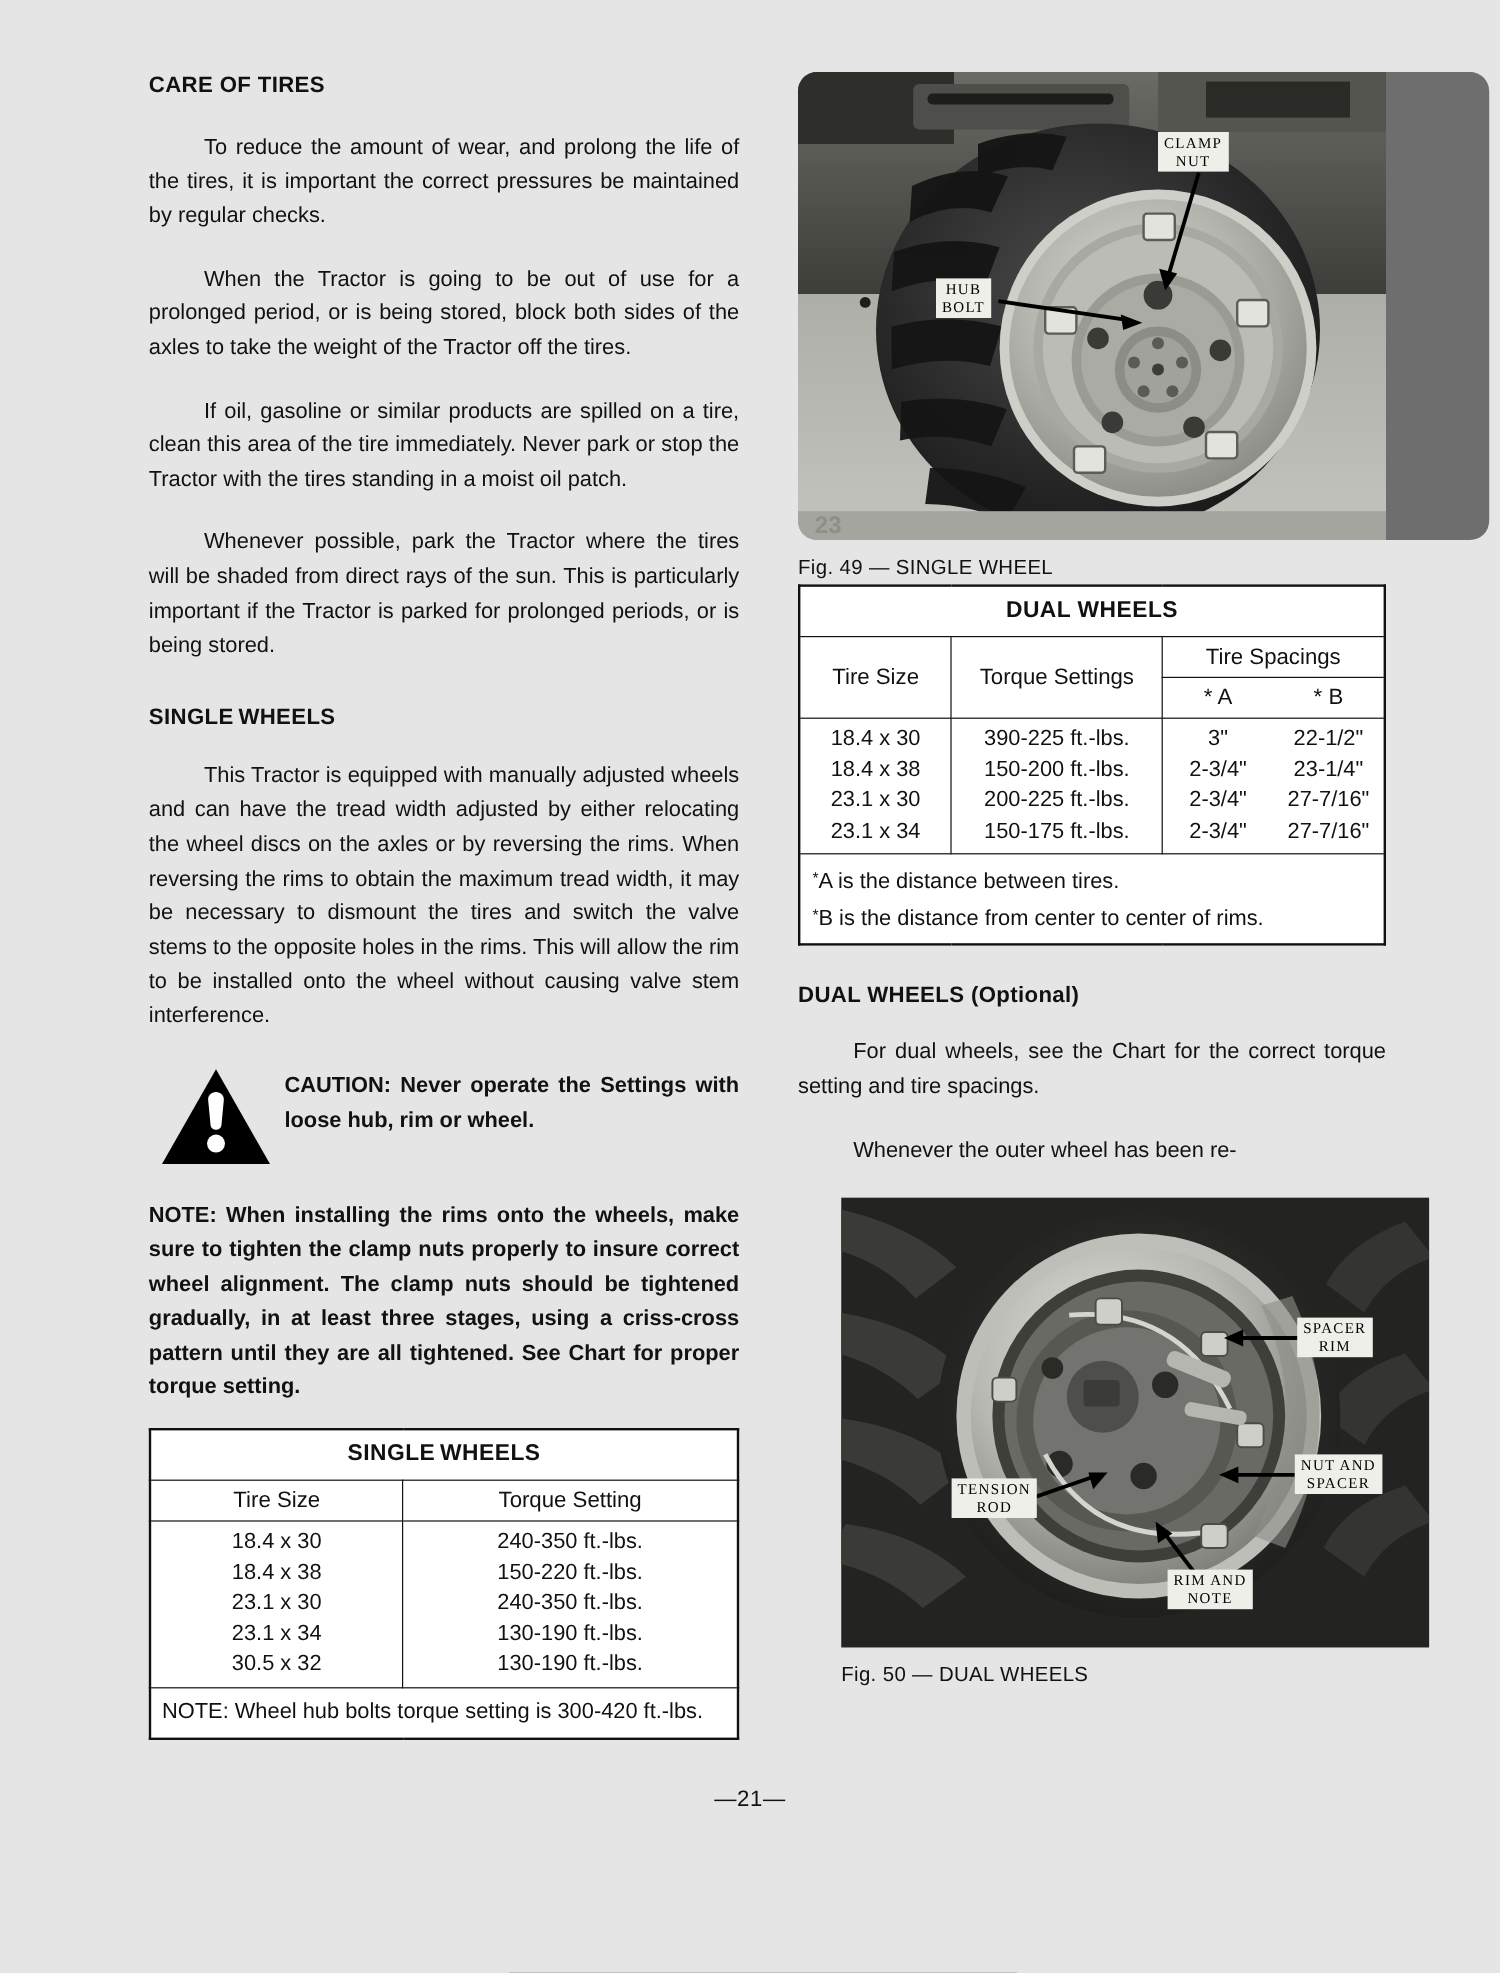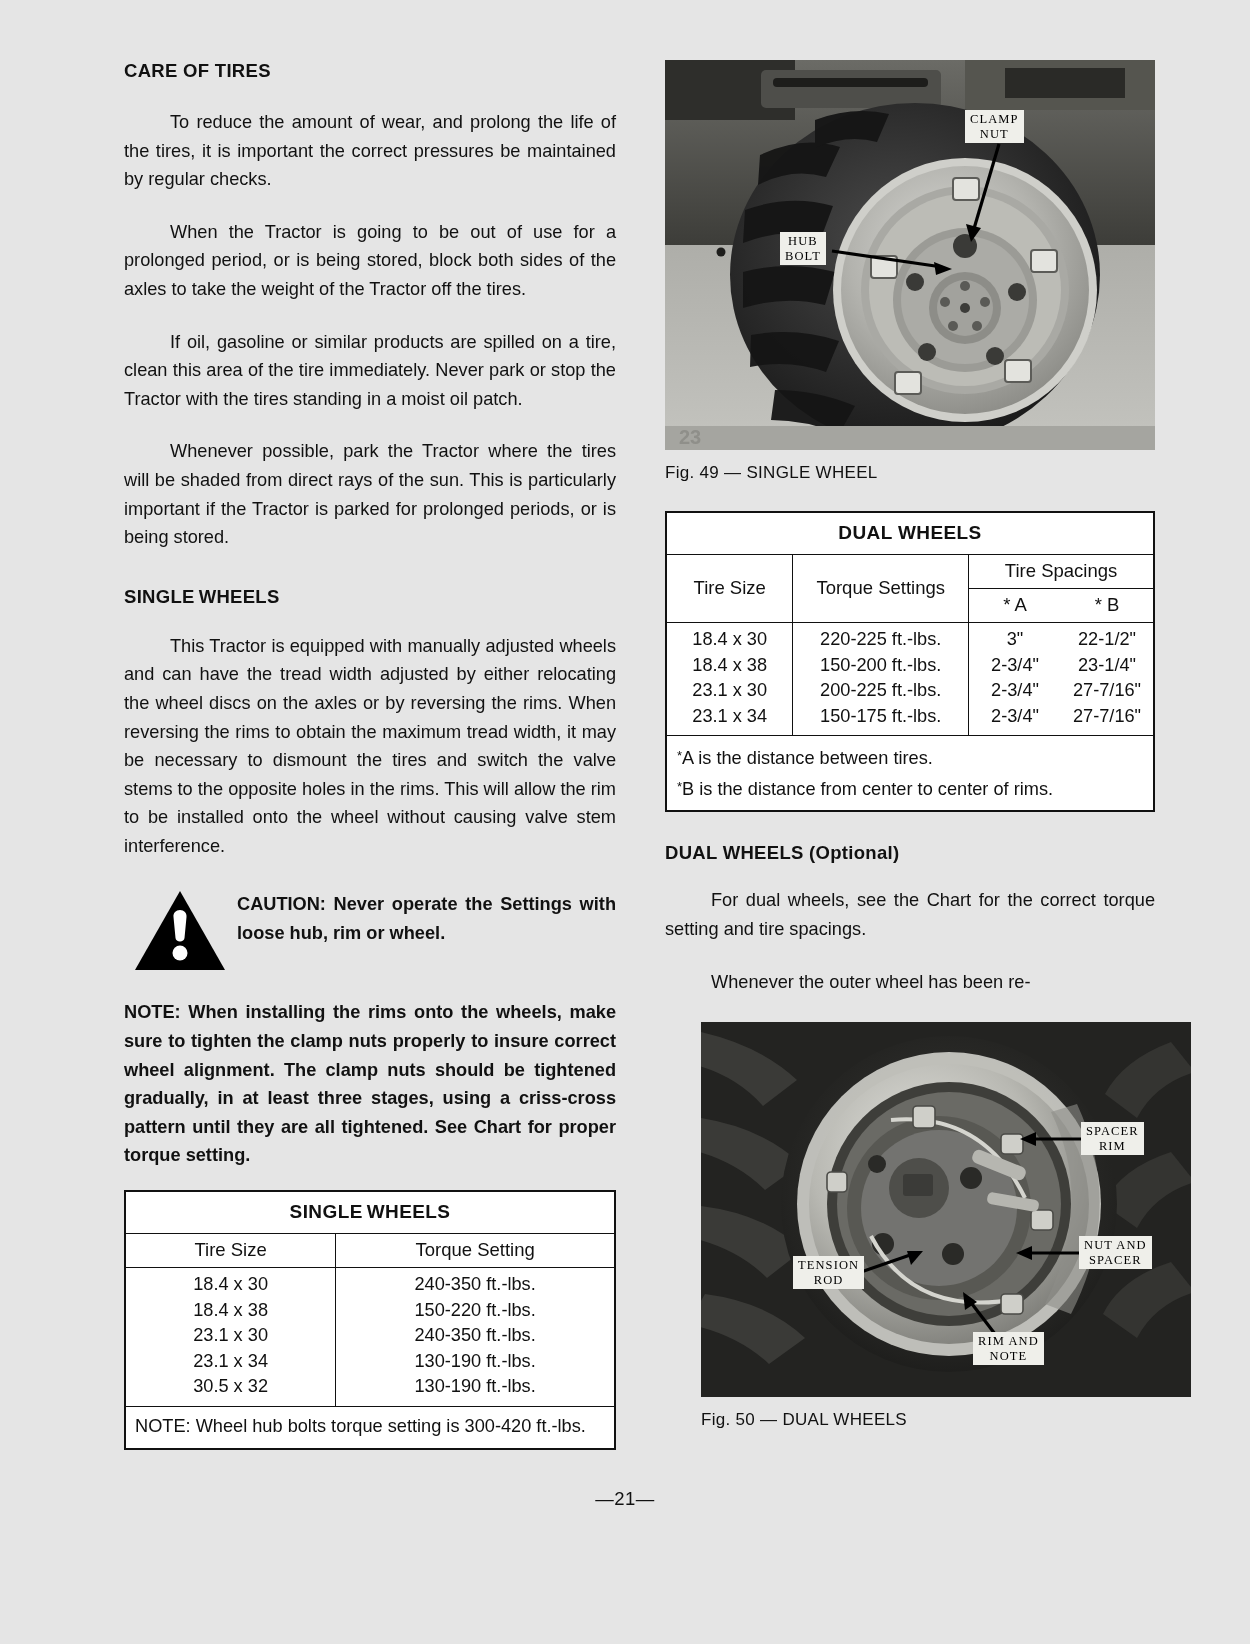--- a/index.html
+++ b/index.html
@@ -124,21 +124,21 @@
     font-size: 18.2px;
     line-height: 27px;
     font-weight: normal;
     padding: 6px 9px 8px 9px !important;
     text-align: justify;
     border-left: none !important;
     border-right: none !important;
   }
 
   
-  .dual-wrap { margin-top: 28px; }
+  .dual-wrap { margin-top: 4px; }
   .spacing-split { display: flex; }
   .spacing-split > div { flex: 1; text-align: center; }
   .foot-cell {
     font-size: 18.2px;
     line-height: 27.5px;
     padding: 6px 8px 7px 10px !important;
     text-align: left;
     border-left: none !important;
     border-right: none !important;
   }
@@ -151,21 +151,21 @@
     overflow: hidden;
     background: #6e6e6e;
   }
   .fig-caption {
     text-align: left;
     font-size: 17px;
     font-weight: normal;
     letter-spacing: 0.3px;
     margin-top: 13px;
   }
-  .fig1 .photo { width: 490px; height: 390px; }
+  .fig1 .photo { width: 576px; height: 390px; border-radius: 16px; }
   .fig2 .photo { width: 490px; height: 375px; }
 
   
   .callout {
     position: absolute;
     background: #efefea;
     color: #000;
     font-family: "Liberation Serif", serif;
     font-size: 12.5px;
     line-height: 14.5px;
@@ -381,21 +381,21 @@
         </td>
       </tr>
       <tr>
         <td class="t-cell rowlist">
           <div>18.4 x 30</div>
           <div>18.4 x 38</div>
           <div>23.1 x 30</div>
           <div>23.1 x 34</div>
         </td>
         <td class="t-cell rowlist">
-          <div>220-225 ft.-lbs.</div>
+          <div>390-225 ft.-lbs.</div>
           <div>150-200 ft.-lbs.</div>
           <div>200-225 ft.-lbs.</div>
           <div>150-175 ft.-lbs.</div>
         </td>
         <td class="t-cell rowlist">
           <div class="spacing-split">
             <div>3"</div>
             <div>22-1/2"</div>
           </div>
           <div class="spacing-split">

